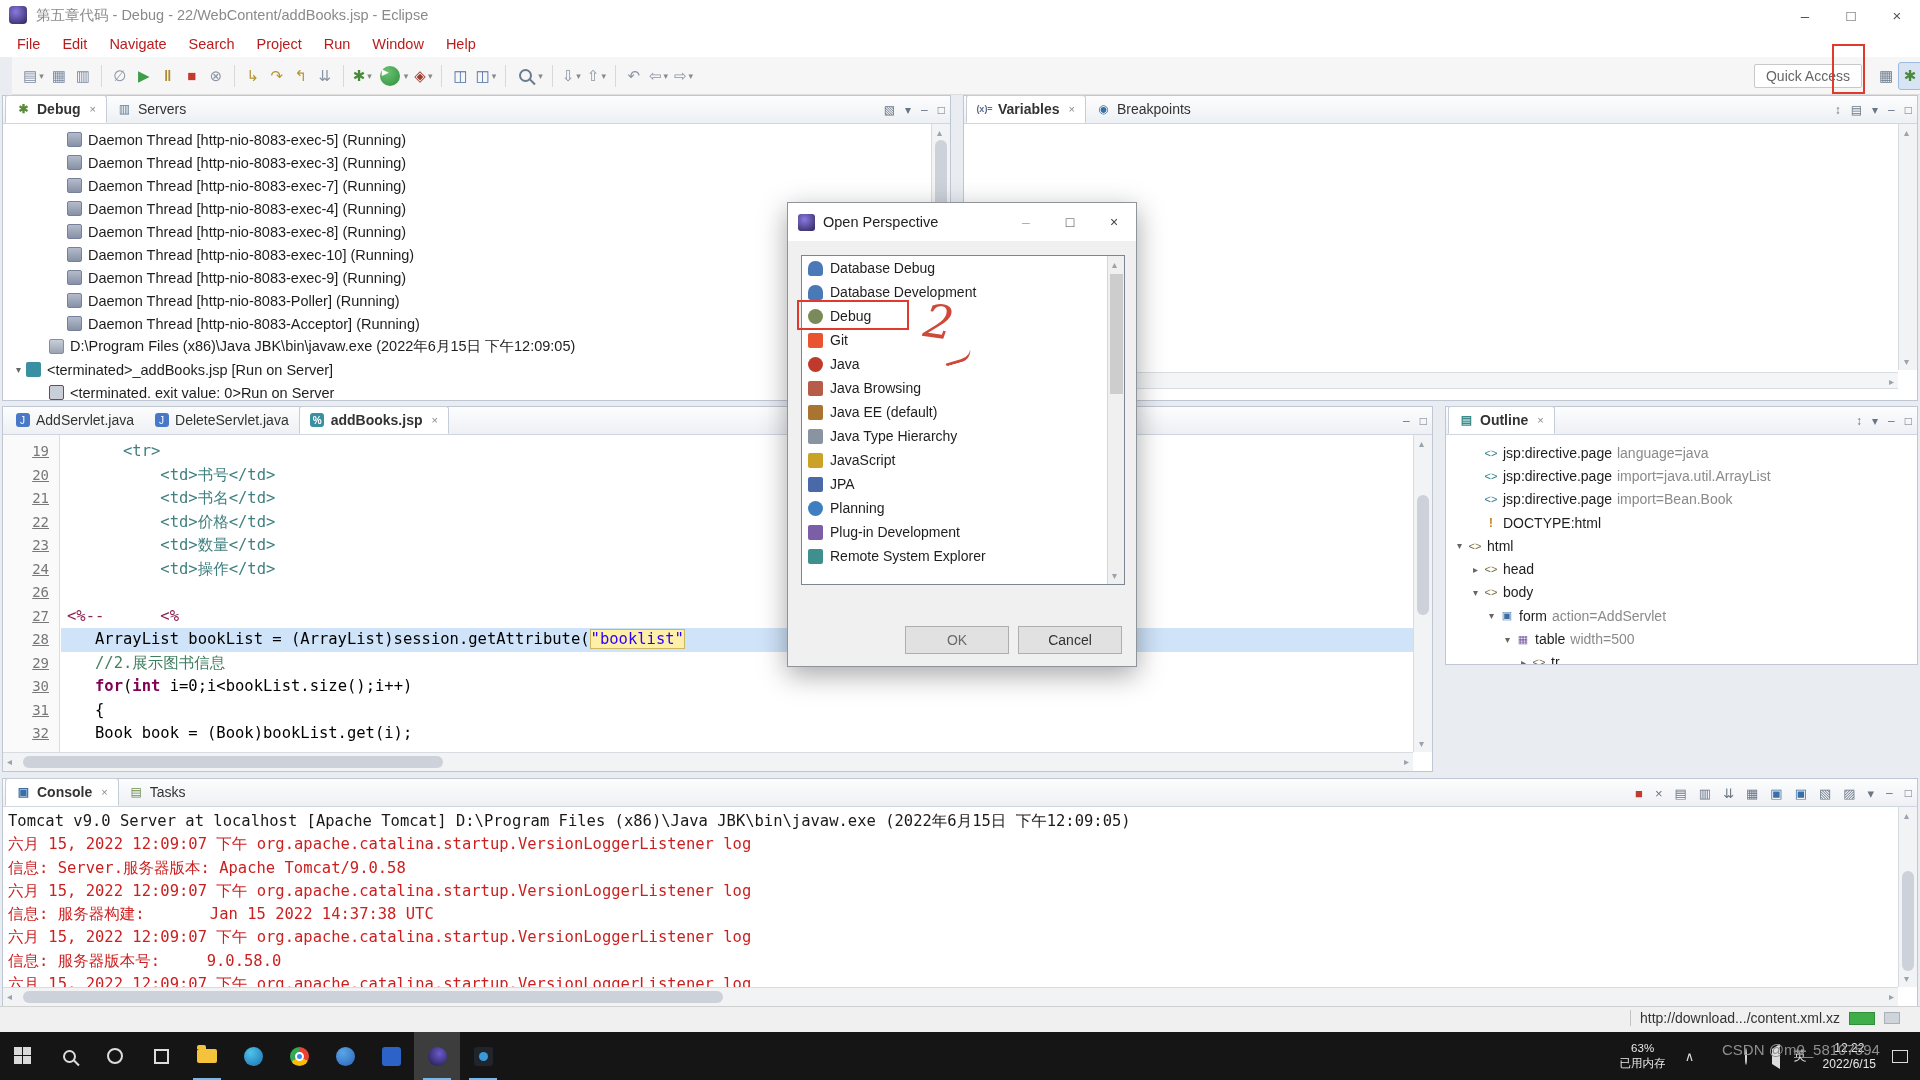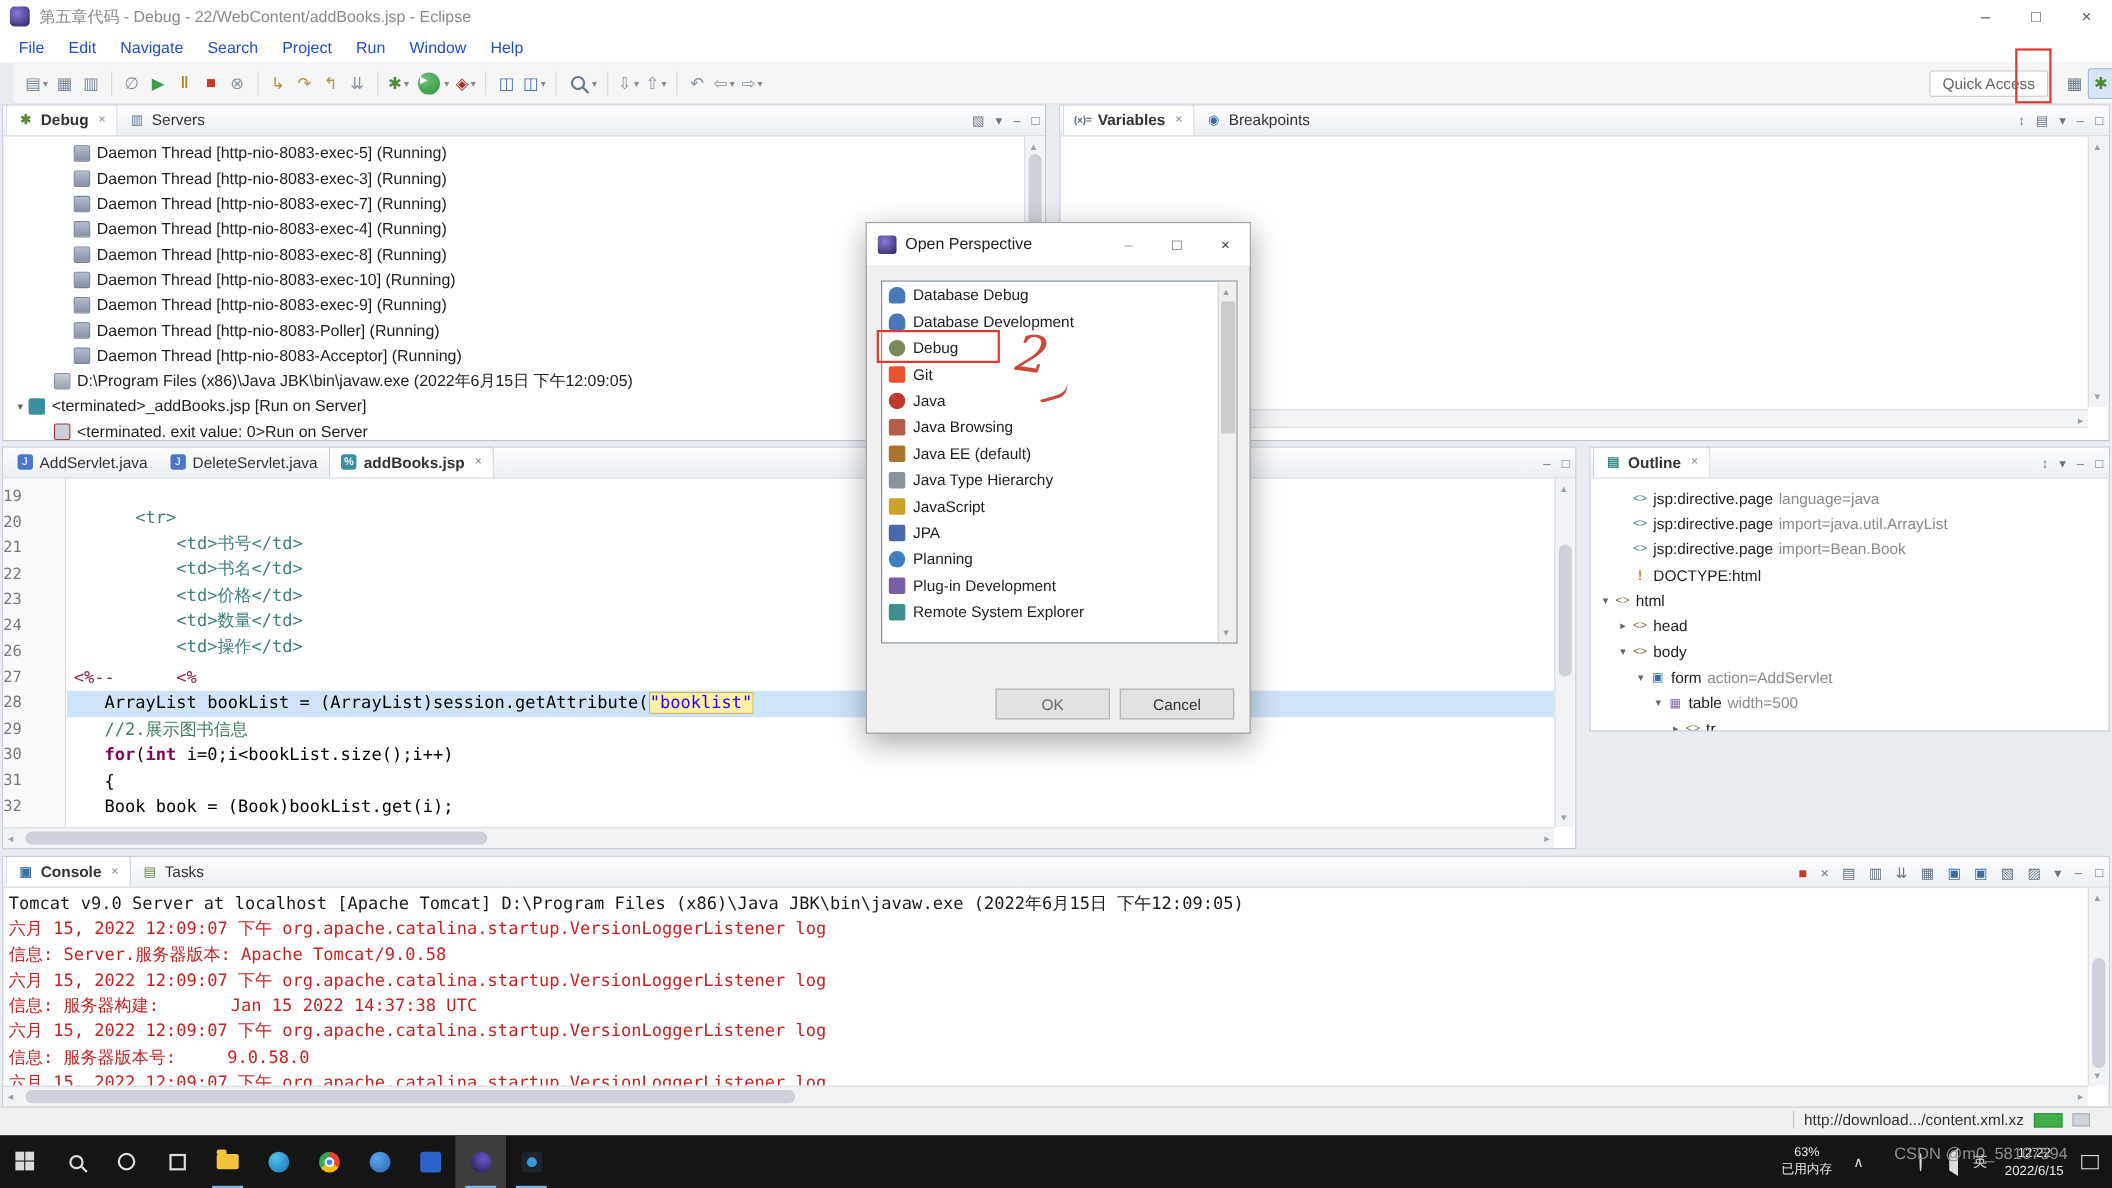--- a/index.html
+++ b/index.html
@@ -8,21 +8,21 @@
 
   
   .titlebar { position:absolute; left:0; top:0; width:1920px; height:30px; background:#fff; display:flex; align-items:center; }
   .app-icon { width:18px; height:18px; margin:0 9px; border-radius:4px; background:radial-gradient(circle at 38% 32%, #8a7ae0, #2c2255); }
   .title-text { color:#8a8a8a; font-size:14.5px; }
   .win-controls { position:absolute; right:0; top:0; display:flex; }
   .win-btn { width:46px; height:30px; display:flex; align-items:center; justify-content:center; color:#555; font-size:15px; }
 
   
   .menubar { position:absolute; left:0; top:30px; width:1920px; height:27px; background:#fff; display:flex; align-items:center; padding-left:6px; }
-  .menu-item { padding:4px 11px; font-size:14.5px; color:#1d4ed8; }
+  .menu-item { padding:4px 11px; font-size:14.5px; color:#b91c1c; }
 
   
   .toolbar { position:absolute; left:12px; top:57px; width:1920px; height:38px; background:#f6f6f6; border-bottom:1px solid #dedede; display:flex; align-items:center; padding-left:8px; }
   .tbi { height:28px; min-width:24px; display:flex; align-items:center; justify-content:center; color:#6b7b8d; font-size:15px; padding:0 3px; position:relative; }
   .tbi.dd::after { content:"▾"; font-size:9px; color:#888; margin-left:2px; }
   .tb-sep { width:1px; height:22px; background:#d8d8d8; margin:0 6px; }
   .i-new::before{content:"▤";color:#7a8aa0;} .i-save::before{content:"▦";color:#7a8aa0;}
   .i-print::before{content:"▥";color:#7a8aa0;} .i-skipbp::before{content:"∅";color:#8a94a4;}
   .i-resume::before{content:"▶";color:#3d9e47;} .i-suspend::before{content:"‖";color:#b08a2e;font-weight:bold;}
   .i-stop::before{content:"■";color:#c23b2e;} .i-disconnect::before{content:"⊗";color:#8a94a4;}
@@ -71,23 +71,23 @@
   .vthumb { position:absolute; left:3px; width:12px; background:#cdd2da; border-radius:6px; }
   .hscroll { position:absolute; left:0; bottom:0; height:19px; right:19px; background:#f2f3f5; border-top:1px solid #d8dce2; }
   .hthumb { position:absolute; top:3px; height:12px; background:#cdd2da; border-radius:6px; }
   .sarrow { position:absolute; color:#9aa2ae; font-size:10px; }
 
   
   .code-area { position:absolute; left:0; top:28px; right:19px; bottom:19px; overflow:hidden; font-family:"DejaVu Sans Mono",monospace; font-size:15.5px; padding-top:5px; }
   .gutter { position:absolute; left:0; top:0; bottom:0; width:57px; background:#fafafa; border-right:1px solid #dcdcdc; }
   .cl { position:relative; height:23.5px; line-height:23.5px; }
   .cl.cur { background:linear-gradient(90deg, rgba(0,0,0,0) 58px, #cfe3f9 58px); }
-  .ln { position:absolute; left:0; width:46px; color:#787878; font-size:14px; }
+  .ln { position:absolute; left:0; width:46px; text-align:right; color:#787878; font-size:14px;text-decoration:underline; }
   .code { position:absolute; left:64px; top:0; white-space:pre; }
-  .c-tag{color:#3f7f7f;margin-top:19px;} .c-comment{color:#3f7f5f;} .c-jsp{color:#8b2252;} .c-plain{color:#000;}
+  .c-tag{color:#3f7f7f;} .c-comment{color:#3f7f5f;} .c-jsp{color:#8b2252;} .c-plain{color:#000;}
   .c-kw{color:#7f0055;font-weight:bold;}
   .occ { color:#2a00ff; background:#fff0a8; border:1px solid #cdb764; }
 
   
   .orow { display:flex; align-items:center; height:23.3px; font-size:14px; white-space:nowrap; }
   .oexp { width:15px; flex:none; text-align:center; color:#666; font-size:10px; }
   .oi { width:16px; flex:none; text-align:center; font-size:11px; margin-right:4px; }
   .oi-dir::before{content:"<>";color:#2e7d8a;} .oi-doctype::before{content:"!";color:#d08a2e;font-weight:bold;font-size:13px;}
   .oi-el::before{content:"<>";color:#7a6a3a;} .oi-form::before{content:"▣";color:#3a6fa5;}
   .oi-table::before{content:"▦";color:#7a5fa8;} .oi-comment::before{content:"#";color:#5a8a5a;font-weight:bold;}

